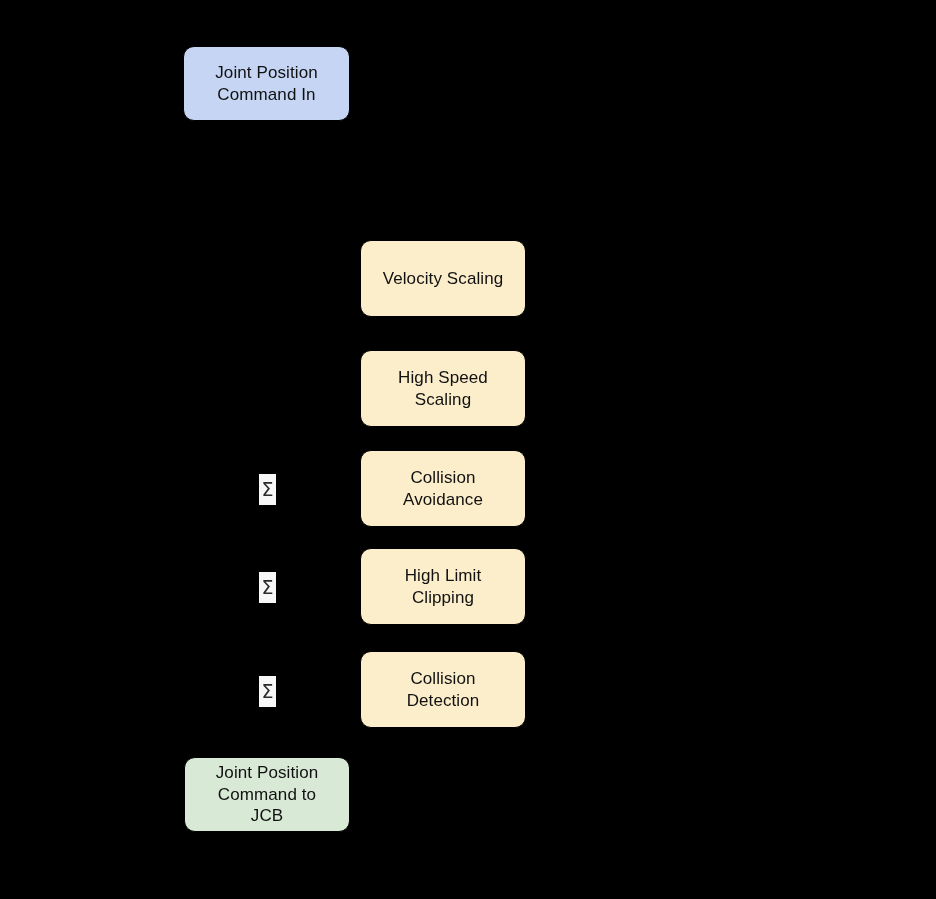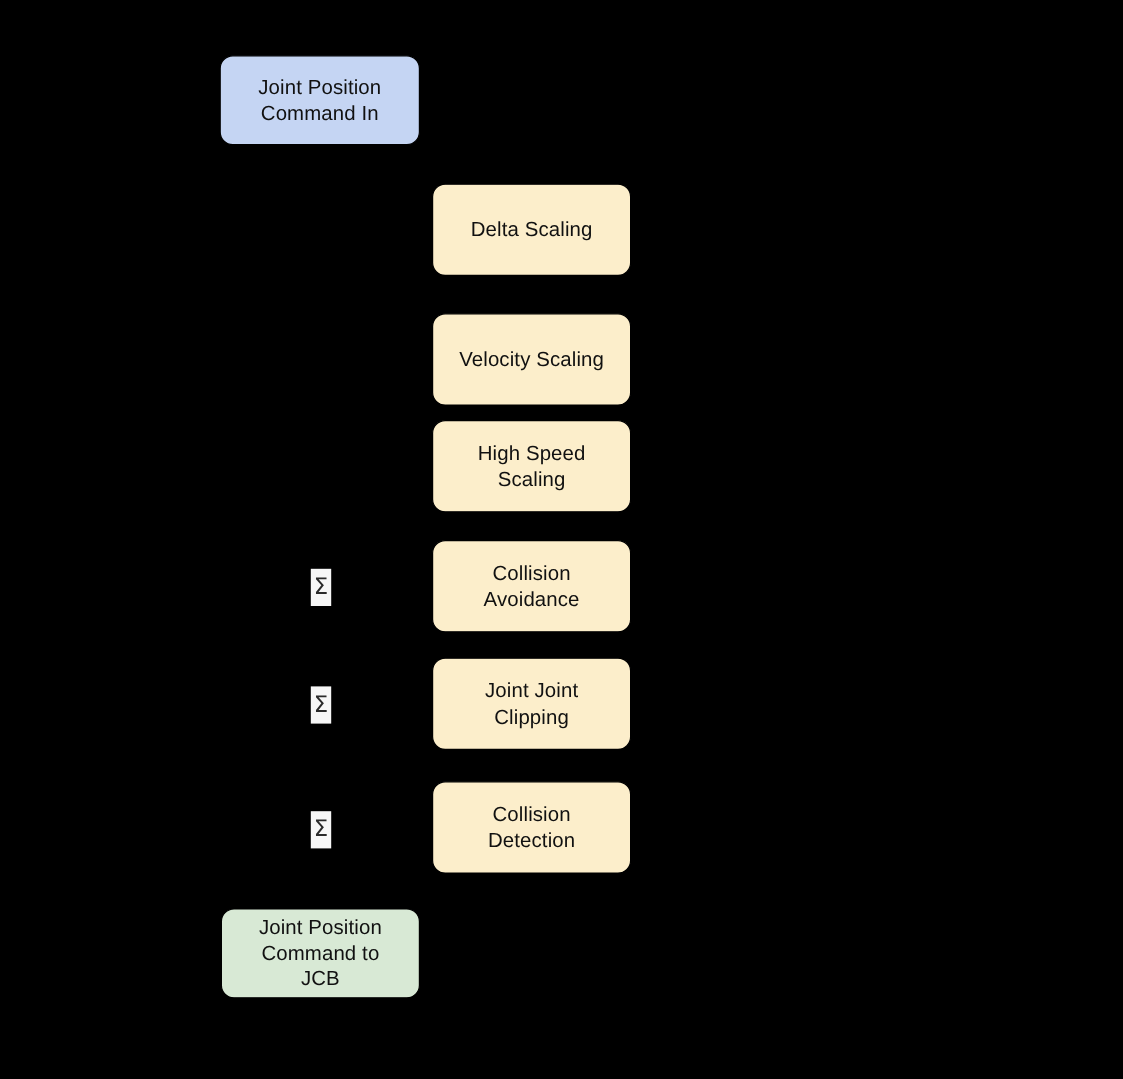--- a/index.html
+++ b/index.html
@@ -92,40 +92,37 @@
       <path d="M443,527 L443,548"></path>
       <path d="M443,625 L443,651"></path>
     </g>
   </svg>
 
   <div class="node node-io-in" style="left: 183px; top: 46px; width: 167px; height: 75px; background: rgb(197, 213, 243);">
     <span class="label">Joint Position
 Command In</span>
   </div>
 
-  <div class="node node-stage" style="left: 360px; top: 153px; width: 166px; height: 77px; background: rgb(252, 238, 203);">
-    <span class="label">Delta Scaling</span>
-  </div>
 
-  <div class="node node-stage" style="left: 360px; top: 261px; width: 166px; height: 77px; background: rgb(252, 238, 203);">
+  <div class="node node-stage" style="left: 360px; top: 240px; width: 166px; height: 77px; background: rgb(252, 238, 203);">
     <span class="label">Velocity Scaling</span>
   </div>
 
   <div class="node node-stage" style="left: 360px; top: 350px; width: 166px; height: 77px; background: rgb(252, 238, 203); text-align: center;">
     <span class="label">High Speed
 Scaling</span>
   </div>
 
   <div class="node node-stage" style="left: 360px; top: 450px; width: 166px; height: 77px; background: rgb(252, 238, 203);">
     <span class="label">Collision
 Avoidance</span>
   </div>
 
   <div class="node node-stage" style="left: 360px; top: 548px; width: 166px; height: 77px; background: rgb(252, 238, 203);">
-    <span class="label">Joint Joint
+    <span class="label">High Limit
 Clipping</span>
   </div>
 
   <div class="node node-stage" style="left: 360px; top: 651px; width: 166px; height: 77px; background: rgb(252, 238, 203);">
     <span class="label">Collision
 Detection</span>
   </div>
 
   <div class="node node-io-out" style="left: 184px; top: 757px; width: 166px; height: 75px; background: rgb(216, 233, 213);">
     <span class="label">Joint Position

